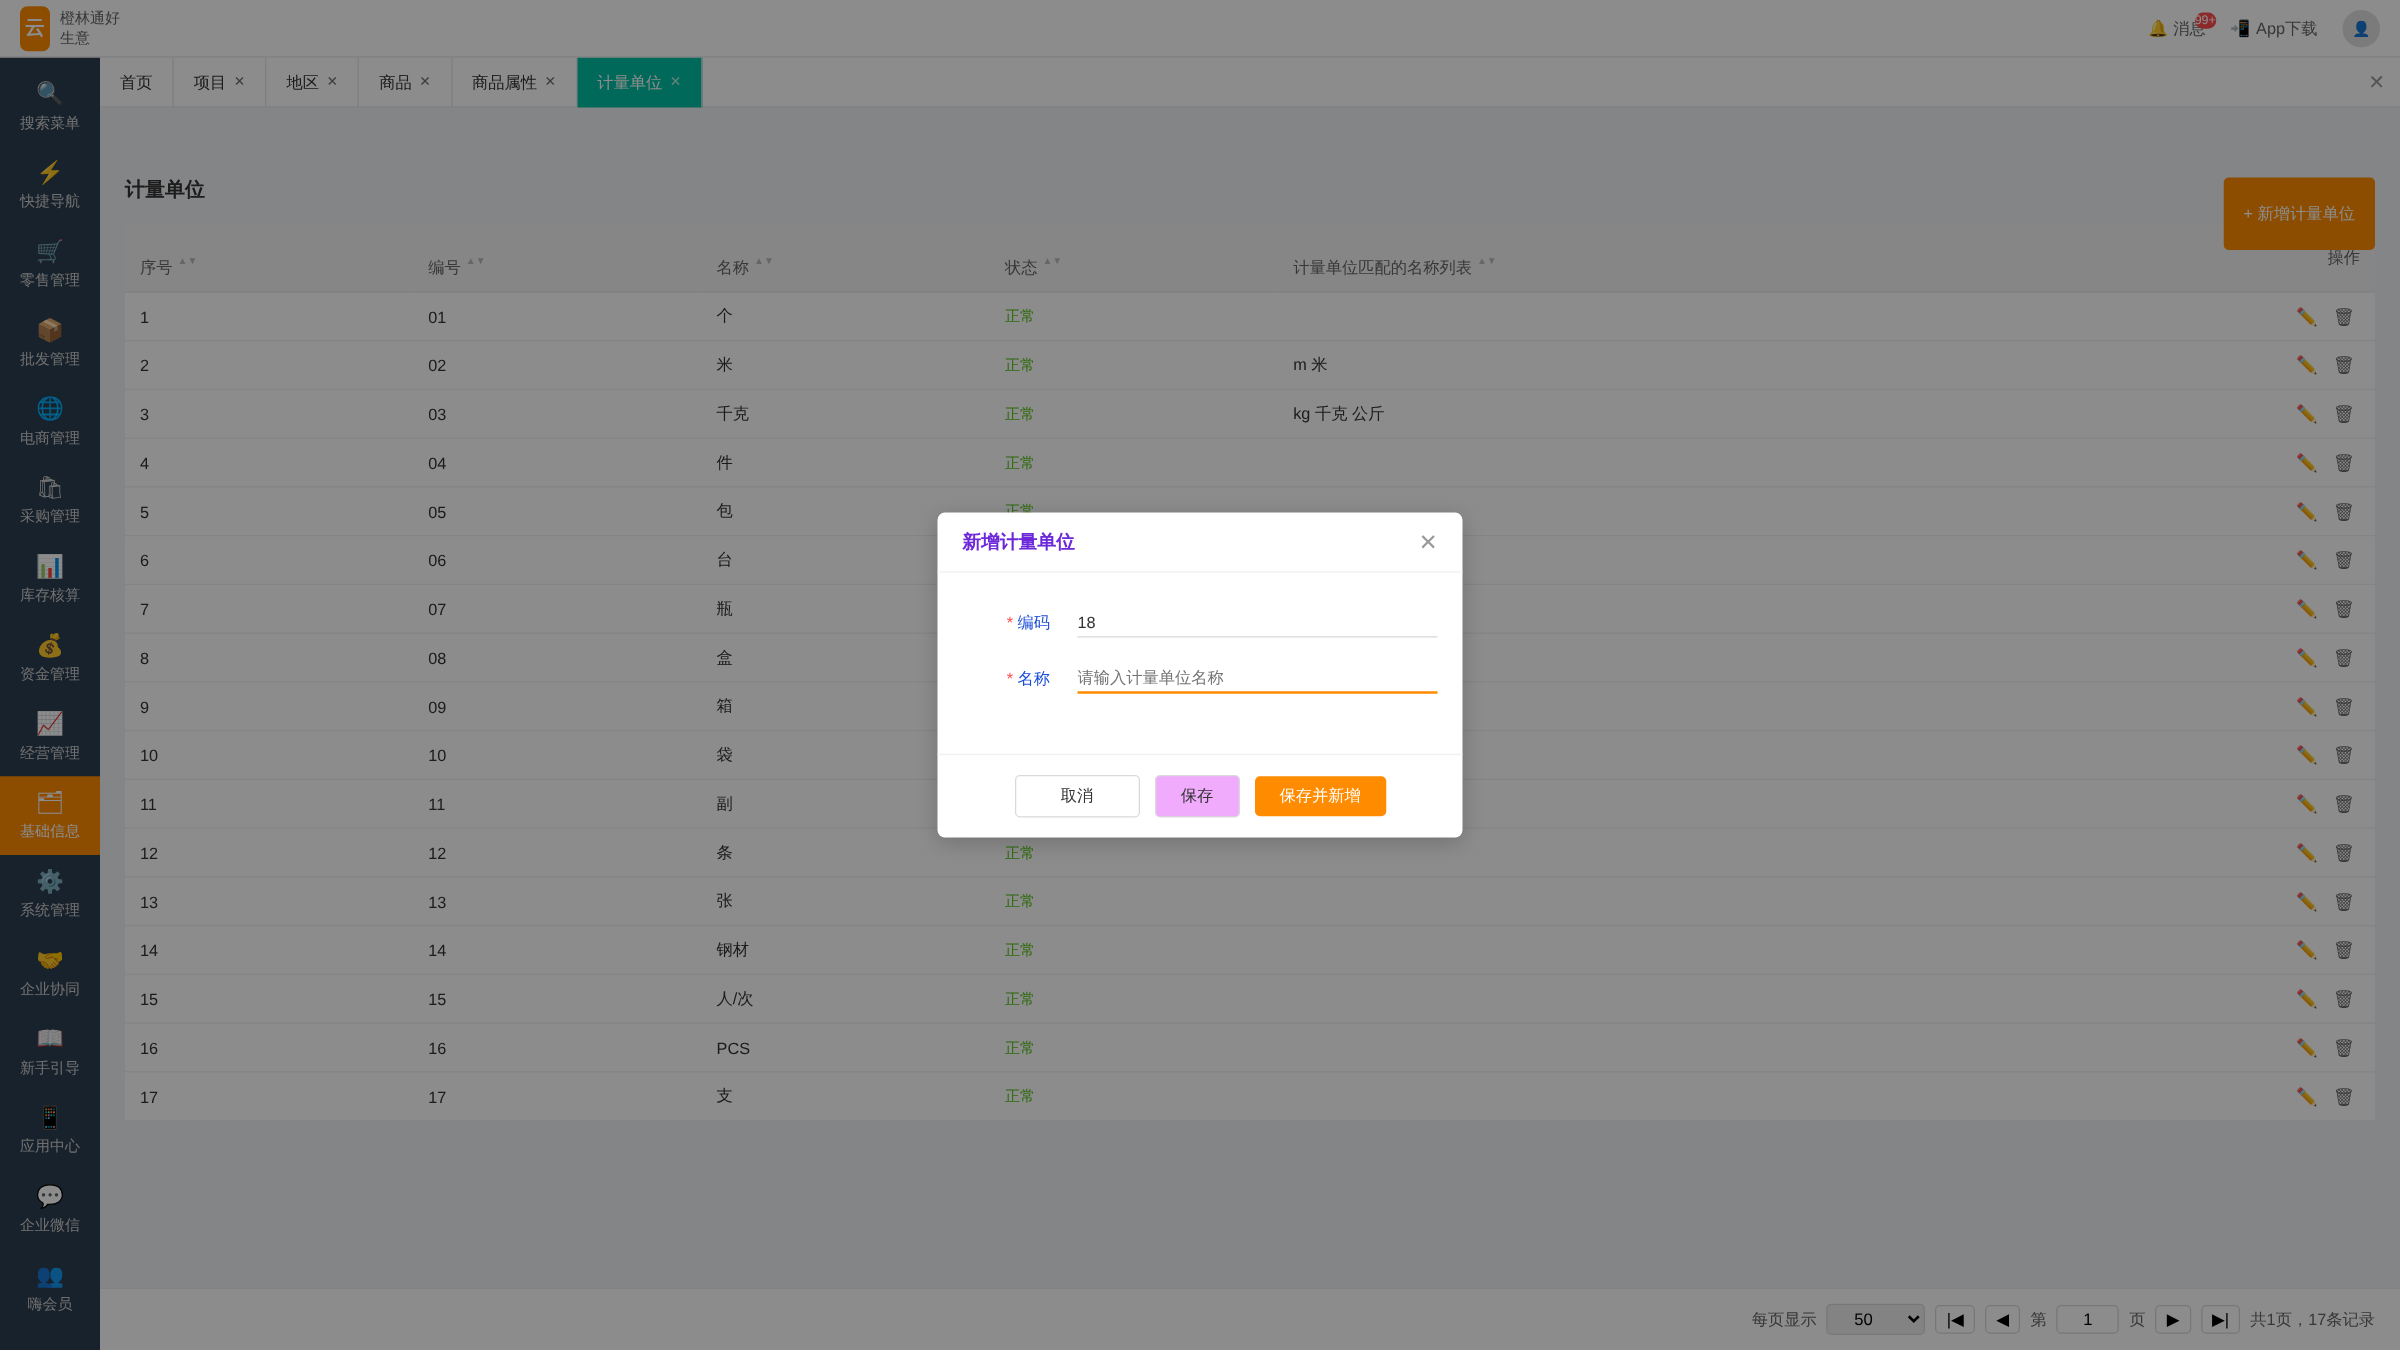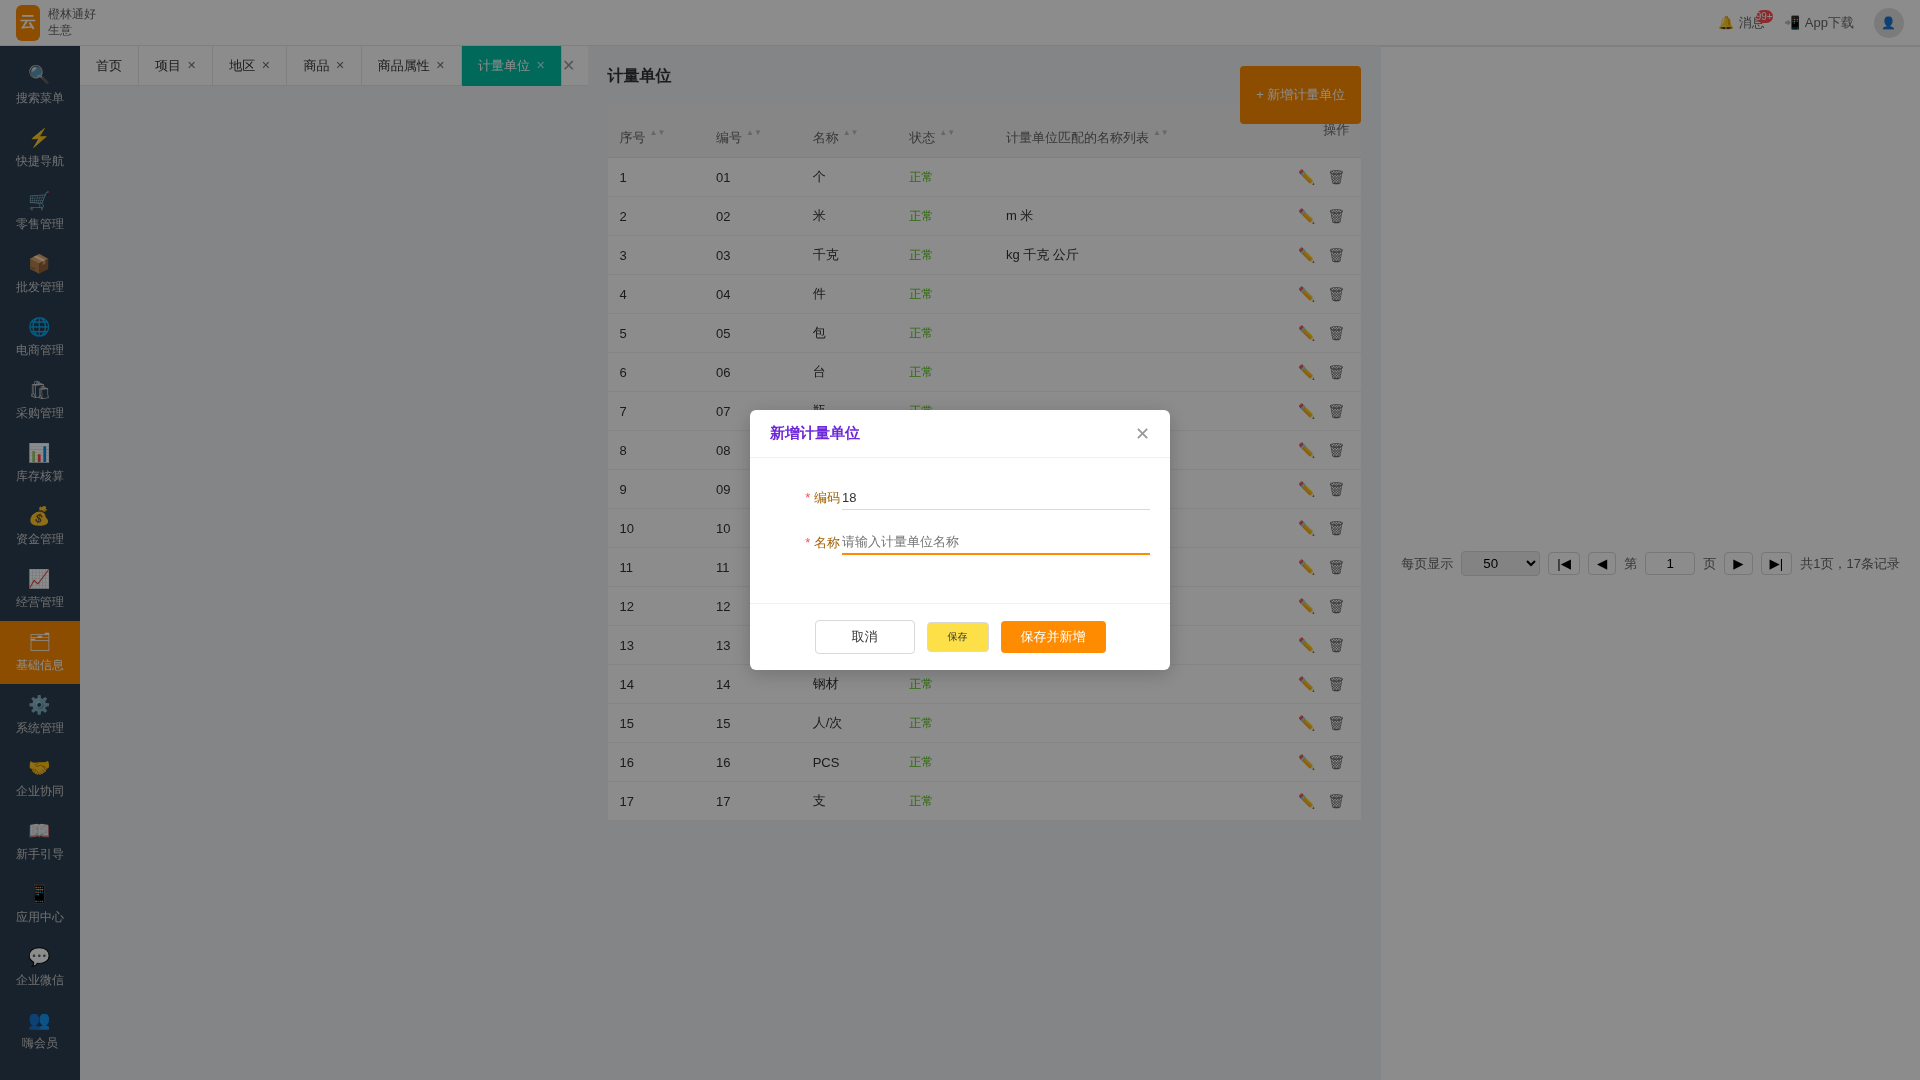--- a/index.html
+++ b/index.html
@@ -19,21 +19,21 @@
 
     .main-wrapper { display: flex; flex: 1; overflow: hidden; }
 
     
     .sidebar { width: 80px; background: #2c3e50; display: flex; flex-direction: column; align-items: center; padding-top: 8px; flex-shrink: 0; overflow-y: auto; }
     .sidebar-item { width: 100%; padding: 10px 4px; display: flex; flex-direction: column; align-items: center; cursor: pointer; color: #ccc; font-size: 12px; gap: 4px; }
     .sidebar-item.active { background: #ff8c00; color: #fff; }
     .sidebar-item .si-icon { font-size: 18px; }
 
     
-    .content-area { flex: 1; display: flex; flex-direction: row; overflow: hidden; }
+    .content-area { flex: 1; display: flex; flex-direction: column; overflow: hidden; gap: 36px; }
 
     
     .tab-bar { height: 40px; background: #fff; display: flex; align-items: center; border-bottom: 1px solid #e8e8e8; flex-shrink: 0; padding-left: 0; }
     .tab-item { height: 40px; display: flex; align-items: center; padding: 0 16px; font-size: 13px; cursor: pointer; color: #333; border-right: 1px solid #e8e8e8; gap: 6px; position: relative; }
     .tab-item.active { background: #00bfa5; color: #fff; }
     .tab-item .tab-close { font-size: 11px; color: inherit; opacity: 0.7; cursor: pointer; }
     .tab-item.active .tab-close { color: #fff; }
     .tab-close-all { margin-left: auto; margin-right: 12px; font-size: 16px; color: #999; cursor: pointer; }
 
     
@@ -55,27 +55,27 @@
     .page-input { width: 50px; text-align: center; border: 1px solid #d9d9d9; border-radius: 4px; padding: 3px; }
 
     
     .modal-overlay { position: fixed; top: 0; left: 0; width: 1920px; height: 1080px; background: rgba(0,0,0,0.45); display: flex; align-items: center; justify-content: center; z-index: 1000; }
     .modal { background: #fff; border-radius: 6px; width: 420px; box-shadow: 0 4px 20px rgba(0,0,0,0.2); }
     .modal-header { display: flex; align-items: center; justify-content: space-between; padding: 14px 20px; border-bottom: 1px solid #f0f0f0; }
     .modal-title { font-size: 15px; font-weight: bold; color: #6d28d9; }
     .modal-close { background: none; border: none; cursor: pointer; font-size: 18px; color: #999; line-height: 1; }
     .modal-body { padding: 28px 20px; }
     .form-item { display: flex; align-items: center; margin-bottom: 20px; }
-    .form-label { width: 70px; text-align: right; font-size: 13px; color: #a16207; margin-right: 2px; }
+    .form-label { width: 70px; text-align: right; font-size: 13px; color: #1d4ed8; margin-right: 22px; }
     .form-label::before { content: "* "; color: #ff4d4f; }
     .form-input { flex: 1; border: none; border-bottom: 1px solid #d9d9d9; padding: 4px 0; font-size: 13px; outline: none; color: #333; }
     .form-input.active-input { border-bottom: 2px solid #ff8c00; }
     .modal-footer { display: flex; align-items: center; justify-content: center; padding: 16px 20px; gap: 12px; border-top: 1px solid #f0f0f0; }
     .btn-cancel { padding: 7px 36px; border: 1px solid #d9d9d9; border-radius: 4px; background: #fff; cursor: pointer; font-size: 13px; color: #333; }
-    .btn-save { padding: 7px 20px; border: 1px solid #d9d9d9; border-radius: 4px; background: #fde047; cursor: pointer; font-size: 10px; color: #333; }
+    .btn-save { padding: 7px 20px; border: 1px solid #d9d9d9; border-radius: 4px; background: #f0abfc; cursor: pointer; font-size: 13px; color: #333; }
     .btn-save-new { padding: 7px 20px; border: none; border-radius: 4px; background: #ff8c00; color: #fff; cursor: pointer; font-size: 13px; }
 
     .th-sort { display: inline-flex; gap: 4px; margin-top: 16px; }
     .sort-arrows { display: inline-flex; flex-direction: column; font-size: 8px; line-height: 1; color: #bbb; }
   </style>
 </head>
 <body>
 
 <div class="app-container">
 

